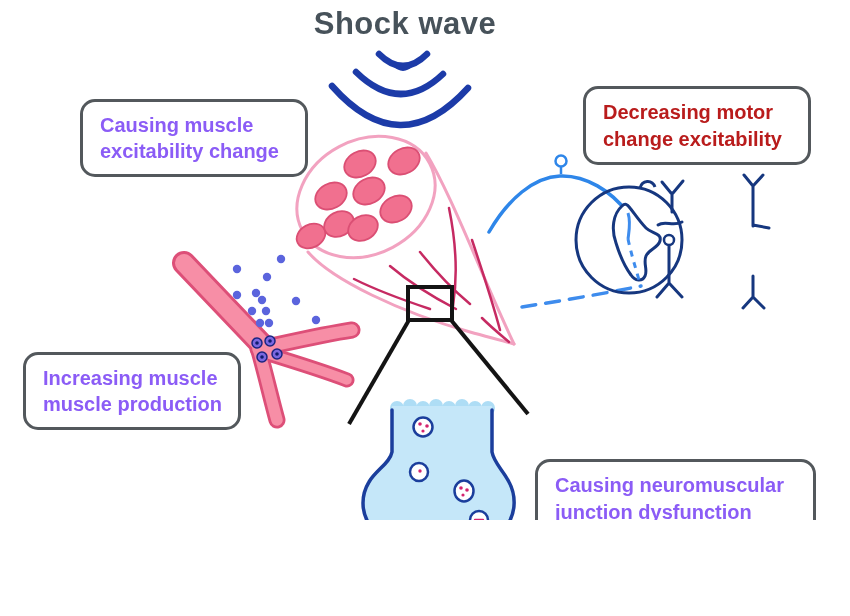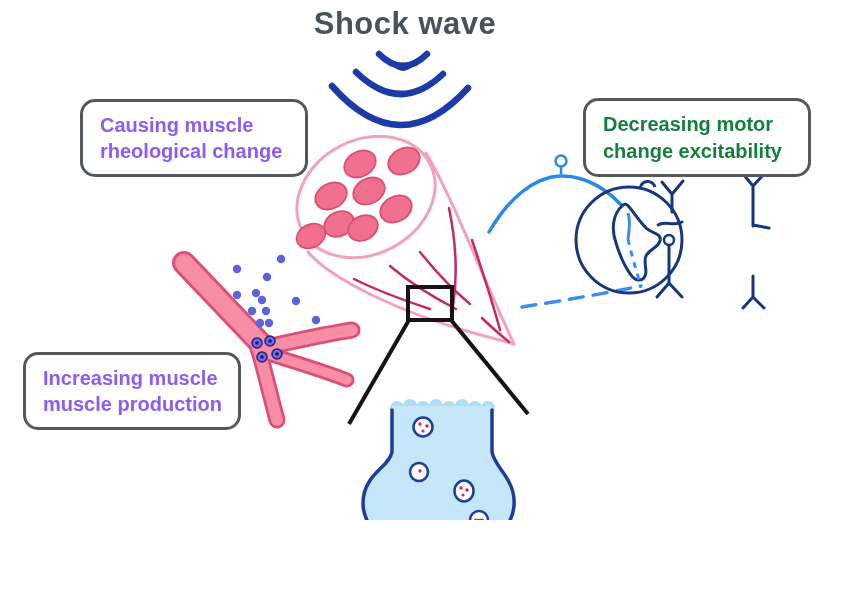--- a/index.html
+++ b/index.html
@@ -11,21 +11,21 @@
   .page-title{
     position:absolute;left:250px;top:6px;width:310px;text-align:center;
     font-size:31px;font-weight:bold;color:#47525a;letter-spacing:0.5px;
   }
   .label-box{
     position:absolute;background:#ffffff;border:3.5px solid #53585c;
     border-radius:15px;box-sizing:border-box;display:flex;flex-direction:column;
     justify-content:center;padding-left:17px;font-weight:bold;font-size:20px;
     line-height:1.32;color:#8b5cf6;z-index:3;
   }
-  .label-box.gray{color:#15803d;margin-top:12px;}
+  .label-box.gray{color:#b91c1c;}
   .box-muscle{left:80px;top:99px;width:228px;height:78px;}
   .box-neuron{left:583px;top:86px;width:228px;height:79px;}
   .box-nitric{left:23px;top:352px;width:218px;height:78px;}
   .box-junction{left:535px;top:459px;width:281px;height:79px;}
 </style>
 </head>
 <body>
 
 <div class="stage">
 
@@ -190,27 +190,31 @@
     <g fill="none" stroke-linecap="round">
       <path d="M317,570 C362,558 412,581 458,589 C502,596 549,583 584,566" stroke="#dcd6ef" stroke-width="26"></path>
       <path d="M322,557 C356,549 396,556 432,571 C449,578 471,580 492,577 C525,572 554,562 578,553" stroke="#1b3e9c" stroke-width="3.5"></path>
     </g>
   </svg>
 
   <div class="page-title">Shock wave</div>
 
   <div class="label-box box-muscle">
     <div>Causing muscle</div>
-    <div>rheological change</div>
+    <div>excitability change</div>
   </div>
 
   <div class="label-box box-neuron gray">
     <div>Decreasing motor</div>
     <div>change excitability</div>
   </div>
 
   <div class="label-box box-nitric">
     <div>Increasing muscle</div>
     <div>muscle production</div>
   </div>
 
+  <div class="label-box box-junction">
+    <div>Causing neuromuscular</div>
+    <div>junction dysfunction</div>
+  </div>
 
 </div>
 
 </body></html>

